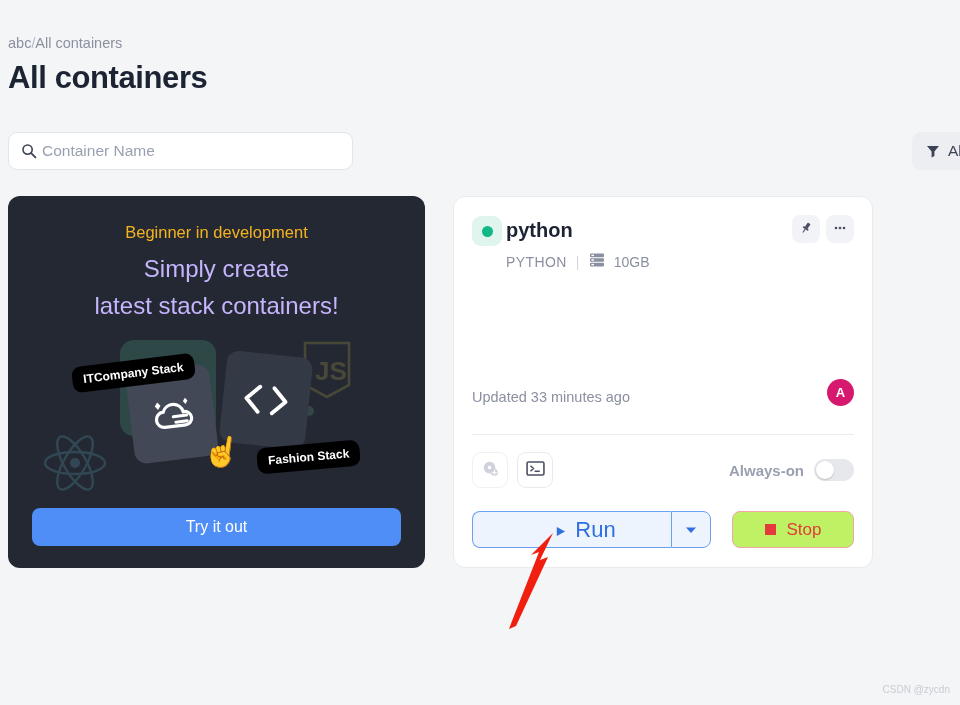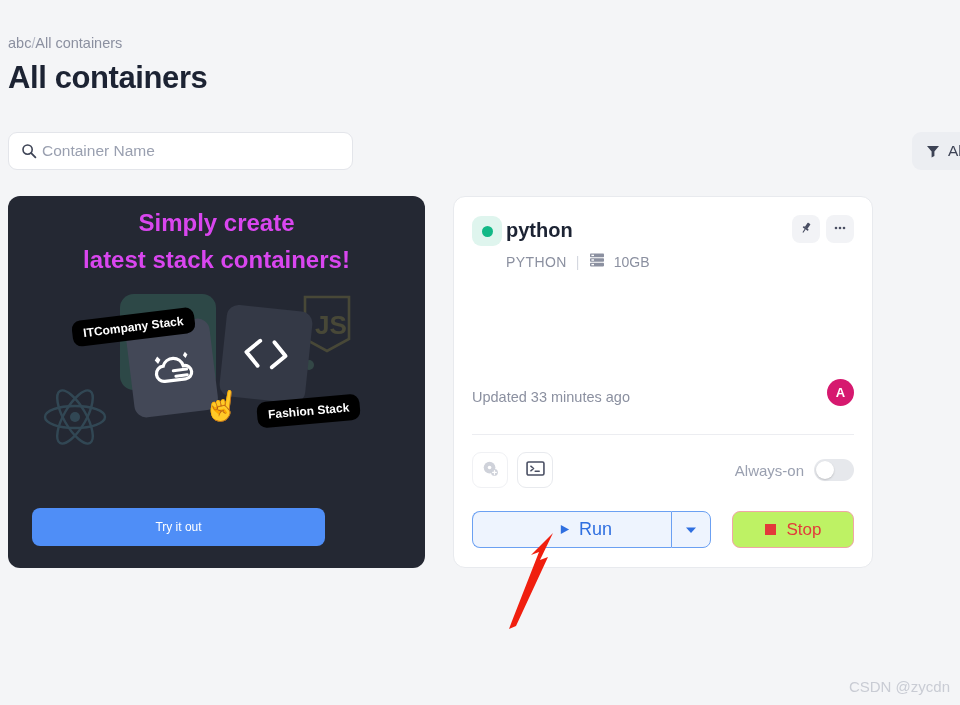--- a/index.html
+++ b/index.html
@@ -69,34 +69,34 @@
     width: 417px; height: 372px;
     background: #242833;
     border-radius: 12px;
     overflow: hidden;
   }
   .promo-eyebrow {
     text-align: center; color: #f5b41d;
     font-size: 16.5px; margin-top: 27px;
   }
   .promo-head {
-    text-align: center; color: #d946ef;
-    font-size: 24px; font-weight: bold;
+    text-align: center; color: #c4b5fd;
+    font-size: 24px; font-weight: normal;
     line-height: 1.55; margin-top: 8px;
   }
   .promo-art {
     position: relative; height: 170px; margin-top: 8px;
   }
   .promo-cta {
     position: absolute; left: 24px; bottom: 22px;
-    width: 293px; height: 38px;
+    width: 369px; height: 38px;
     background: #4f8ef7; color: #ffffff;
     border: none; border-radius: 8px;
     font-family: "Liberation Sans", sans-serif;
-    font-size: 12px; cursor: pointer;
+    font-size: 16px; cursor: pointer;
   }
 
   
   .art-react, .art-js, .art-ghost {
     position: absolute; opacity: 0.18; text-align: right;
   }
   .art-card {
     position: absolute; border-radius: 12px;
     background: #3a3f4d;
     display: flex; align-items: center; justify-content: center;
@@ -156,21 +156,21 @@
     background: #d6196f; color: #ffffff;
     display: flex; align-items: center; justify-content: center;
     font-size: 13px; font-weight: bold;
   }
   .cc-divider {
     position: absolute; left: 18px; right: 18px; top: 237px;
     height: 1px; background: #ecedf1;
   }
   .cc-actions {
     position: absolute; left: 18px; right: 18px; top: 255px;
-    display: flex; align-items: center;
+    display: flex; align-items: center; font-weight: bold;
   }
   .sq-btn {
     width: 36px; height: 36px; border-radius: 9px;
     background: #ffffff; border: 1px solid #e8eaee;
     display: flex; align-items: center; justify-content: center;
     cursor: pointer;
   }
   .sq-btn.disabled { border-color: #f0f1f4; cursor: default; }
   .sq-btn + .sq-btn { margin-left: 9px; }
   .cc-actions .spacer { flex: 1; }
@@ -190,21 +190,21 @@
     display: flex; align-items: center;
   }
   .run-group { display: flex; }
   .run-btn {
     width: 199px; height: 37px;
     background: #eef4fe; border: 1px solid #6ba0f2;
     border-right: none;
     border-radius: 8px 0 0 8px;
     display: flex; align-items: center; justify-content: center;
     gap: 9px; cursor: pointer;
-    font-size: 18px; color: #2f6fe0;
+    font-size: 22px; color: #2f6fe0;
     font-family: "Liberation Sans", sans-serif;
     padding-left: 33px;
   }
   .run-caret {
     width: 40px; height: 37px;
     background: #eef4fe; border: 1px solid #6ba0f2;
     border-radius: 0 8px 8px 0;
     display: flex; align-items: center; justify-content: center;
     cursor: pointer;
   }
@@ -219,21 +219,21 @@
     font-family: "Liberation Sans", sans-serif;
   }
   .stop-square { width: 11px; height: 11px; background: #e33a3a; }
 
   
   .anno { position: absolute; left: 0; top: 0; pointer-events: none; }
 
   
   .watermark {
     position: absolute; right: 10px; bottom: 10px;
-    font-size: 15px; color: #c9ccd4;
+    font-size: 10px; color: #c9ccd4;
     font-family: "Liberation Sans", sans-serif;
   }
 </style>
 </head>
 <body>
 
 <div class="breadcrumb">
   <span class="crumb">abc</span>
   <span class="sep">/</span>
   <span class="crumb">All containers</span>
@@ -254,20 +254,21 @@
 <button class="filter-btn">
   <span class="funnel">
     <svg viewBox="0 0 14 14" width="14" height="14">
         <path d="M1 2h12l-4.6 5.4V12l-2.8 1.4V7.4z" fill="#3d4355"></path>
       </svg>
   </span>
   <span>All</span>
 </button>
 
 <div class="promo-card">
+  <div class="promo-eyebrow">Beginner in development</div>
   <div class="promo-head">
     <div>Simply create</div>
     <div>latest stack containers!</div>
   </div>
 
   <div class="promo-art">
 
     <span class="art-react" style="left:32px; top:96px;">
       <svg viewBox="0 0 70 70" width="70" height="70">
         <ellipse cx="35" cy="35" rx="30" ry="11" fill="none" stroke="#6fd4e8" stroke-width="2.4"></ellipse>

